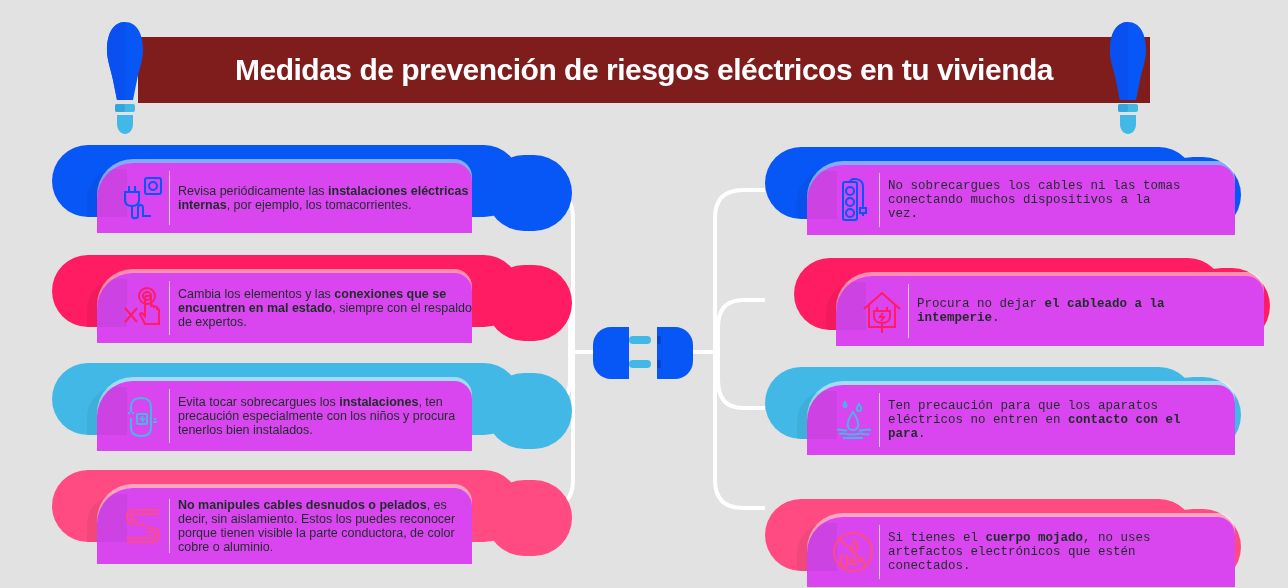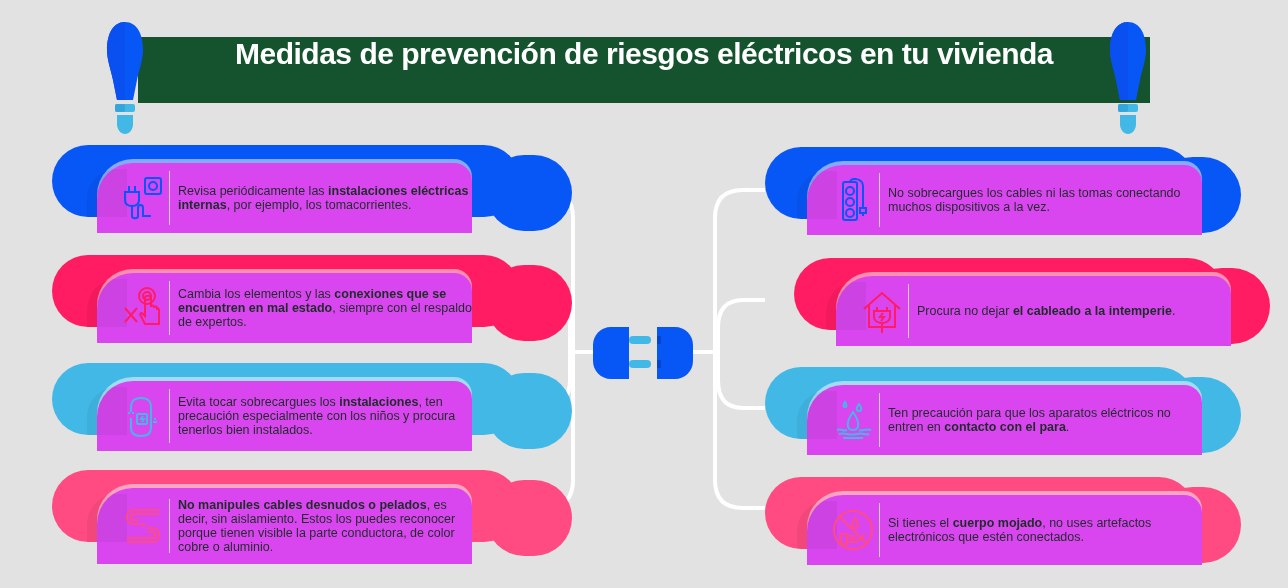--- a/index.html
+++ b/index.html
@@ -1,19 +1,19 @@
 <!DOCTYPE html>
 <html><head>
 <meta charset="utf-8">
 <style>
   * { box-sizing: border-box; margin: 0; padding: 0; }
   html, body { width: 1288px; height: 588px; overflow: hidden; }
   body { background: #e2e2e2; font-family: "Liberation Sans", sans-serif; position: relative; }
 
-  .banner { position: absolute; left: 138px; top: 37px; width: 1012px; height: 66px; background: #14532d; display: flex; align-items: flex-start; justify-content: center; }
+  .banner { position: absolute; left: 138px; top: 37px; width: 1012px; height: 66px; background: #7f1d1d; display: flex; align-items: center; justify-content: center; }
   .banner h1 { color: #fff; font-family: "Liberation Sans", sans-serif; font-weight: 700; font-size: 30px; letter-spacing: -0.5px; }
 
   .bulb { position: absolute; top: 20px; width: 40px; height: 116px; }
 
   .connectors { position: absolute; left: 0; top: 0; width: 1288px; height: 588px; pointer-events: none; }
 
   .card { position: absolute; height: 88px; }
   .card .back { position: absolute; left: 0; top: 0; height: 72px; border-radius: 40px 40px 40px 40px; }
   .card .tail { position: absolute; top: 10px; width: 86px; height: 76px; border-radius: 40px; }
   .card .front { position: absolute; top: 18px; height: 70px; background: #d946ef; border-radius: 36px 18px 0 0; display: flex; align-items: center; padding-left: 24px; }
@@ -21,21 +21,21 @@
   .card .sep { width: 1px; height: 54px; background: #cfcfcf; margin: 0 8px 0 4px; position: relative; z-index: 1; }
   .card .text { font-size: 12.5px; line-height: 14px; color: #1f2d2a; position: relative; z-index: 1; }
   .card .text b { font-weight: 700; }
 
   .left .back { width: 468px; }
   .left .tail { left: 434px; }
   .left .front { left: 45px; width: 375px; }
 
   .right .back { width: 430px; }
   .right .tail { left: 390px; }
-  .right .front { left: 42px; width: 395px; }
+  .right .front { left: 42px; width: 428px; font-family: Liberation Mono, monospace; }
 
   .plug { position: absolute; left: 593px; top: 327px; width: 100px; height: 52px; }
 </style>
 </head>
 <body>
 
 <div class="banner">
   <h1>Medidas de prevención de riesgos eléctricos en tu vivienda</h1>
 </div>
 
@@ -212,21 +212,21 @@
         <path d="M12 40 L32 40"></path>
       </g>
     </svg>
     <div class="sep"></div>
     <div class="text">
       <span>Ten precaución para que los aparatos eléctricos no entren en </span><b>contacto con el para</b><span>.</span>
     </div>
   </div>
 </div>
 
-<div class="card right" style="left:765px; top:477px; width:480px;">
+<div class="card right" style="left:765px; top:499px; width:480px;">
   <div class="back" style="background:#ff4b82;"></div>
   <div class="tail" style="background:#ff4b82;"></div>
   <div class="front">
     <svg class="icon" viewBox="0 0 44 44">
       <g fill="none" stroke="#ff4b82" stroke-width="2">
         <circle cx="22" cy="22" r="19"></circle>
         <path d="M9 9 L35 35"></path>
         <path d="M24 10 C20 16 20 20 24 20 C28 20 28 16 24 10 Z"></path>
         <path d="M10 26 L16 26 L16 36 L10 36 Z"></path>
         <path d="M16 28 L22 28 C24 28 24 31 22 31 L19 31 M16 34 L26 34 L34 26"></path>

